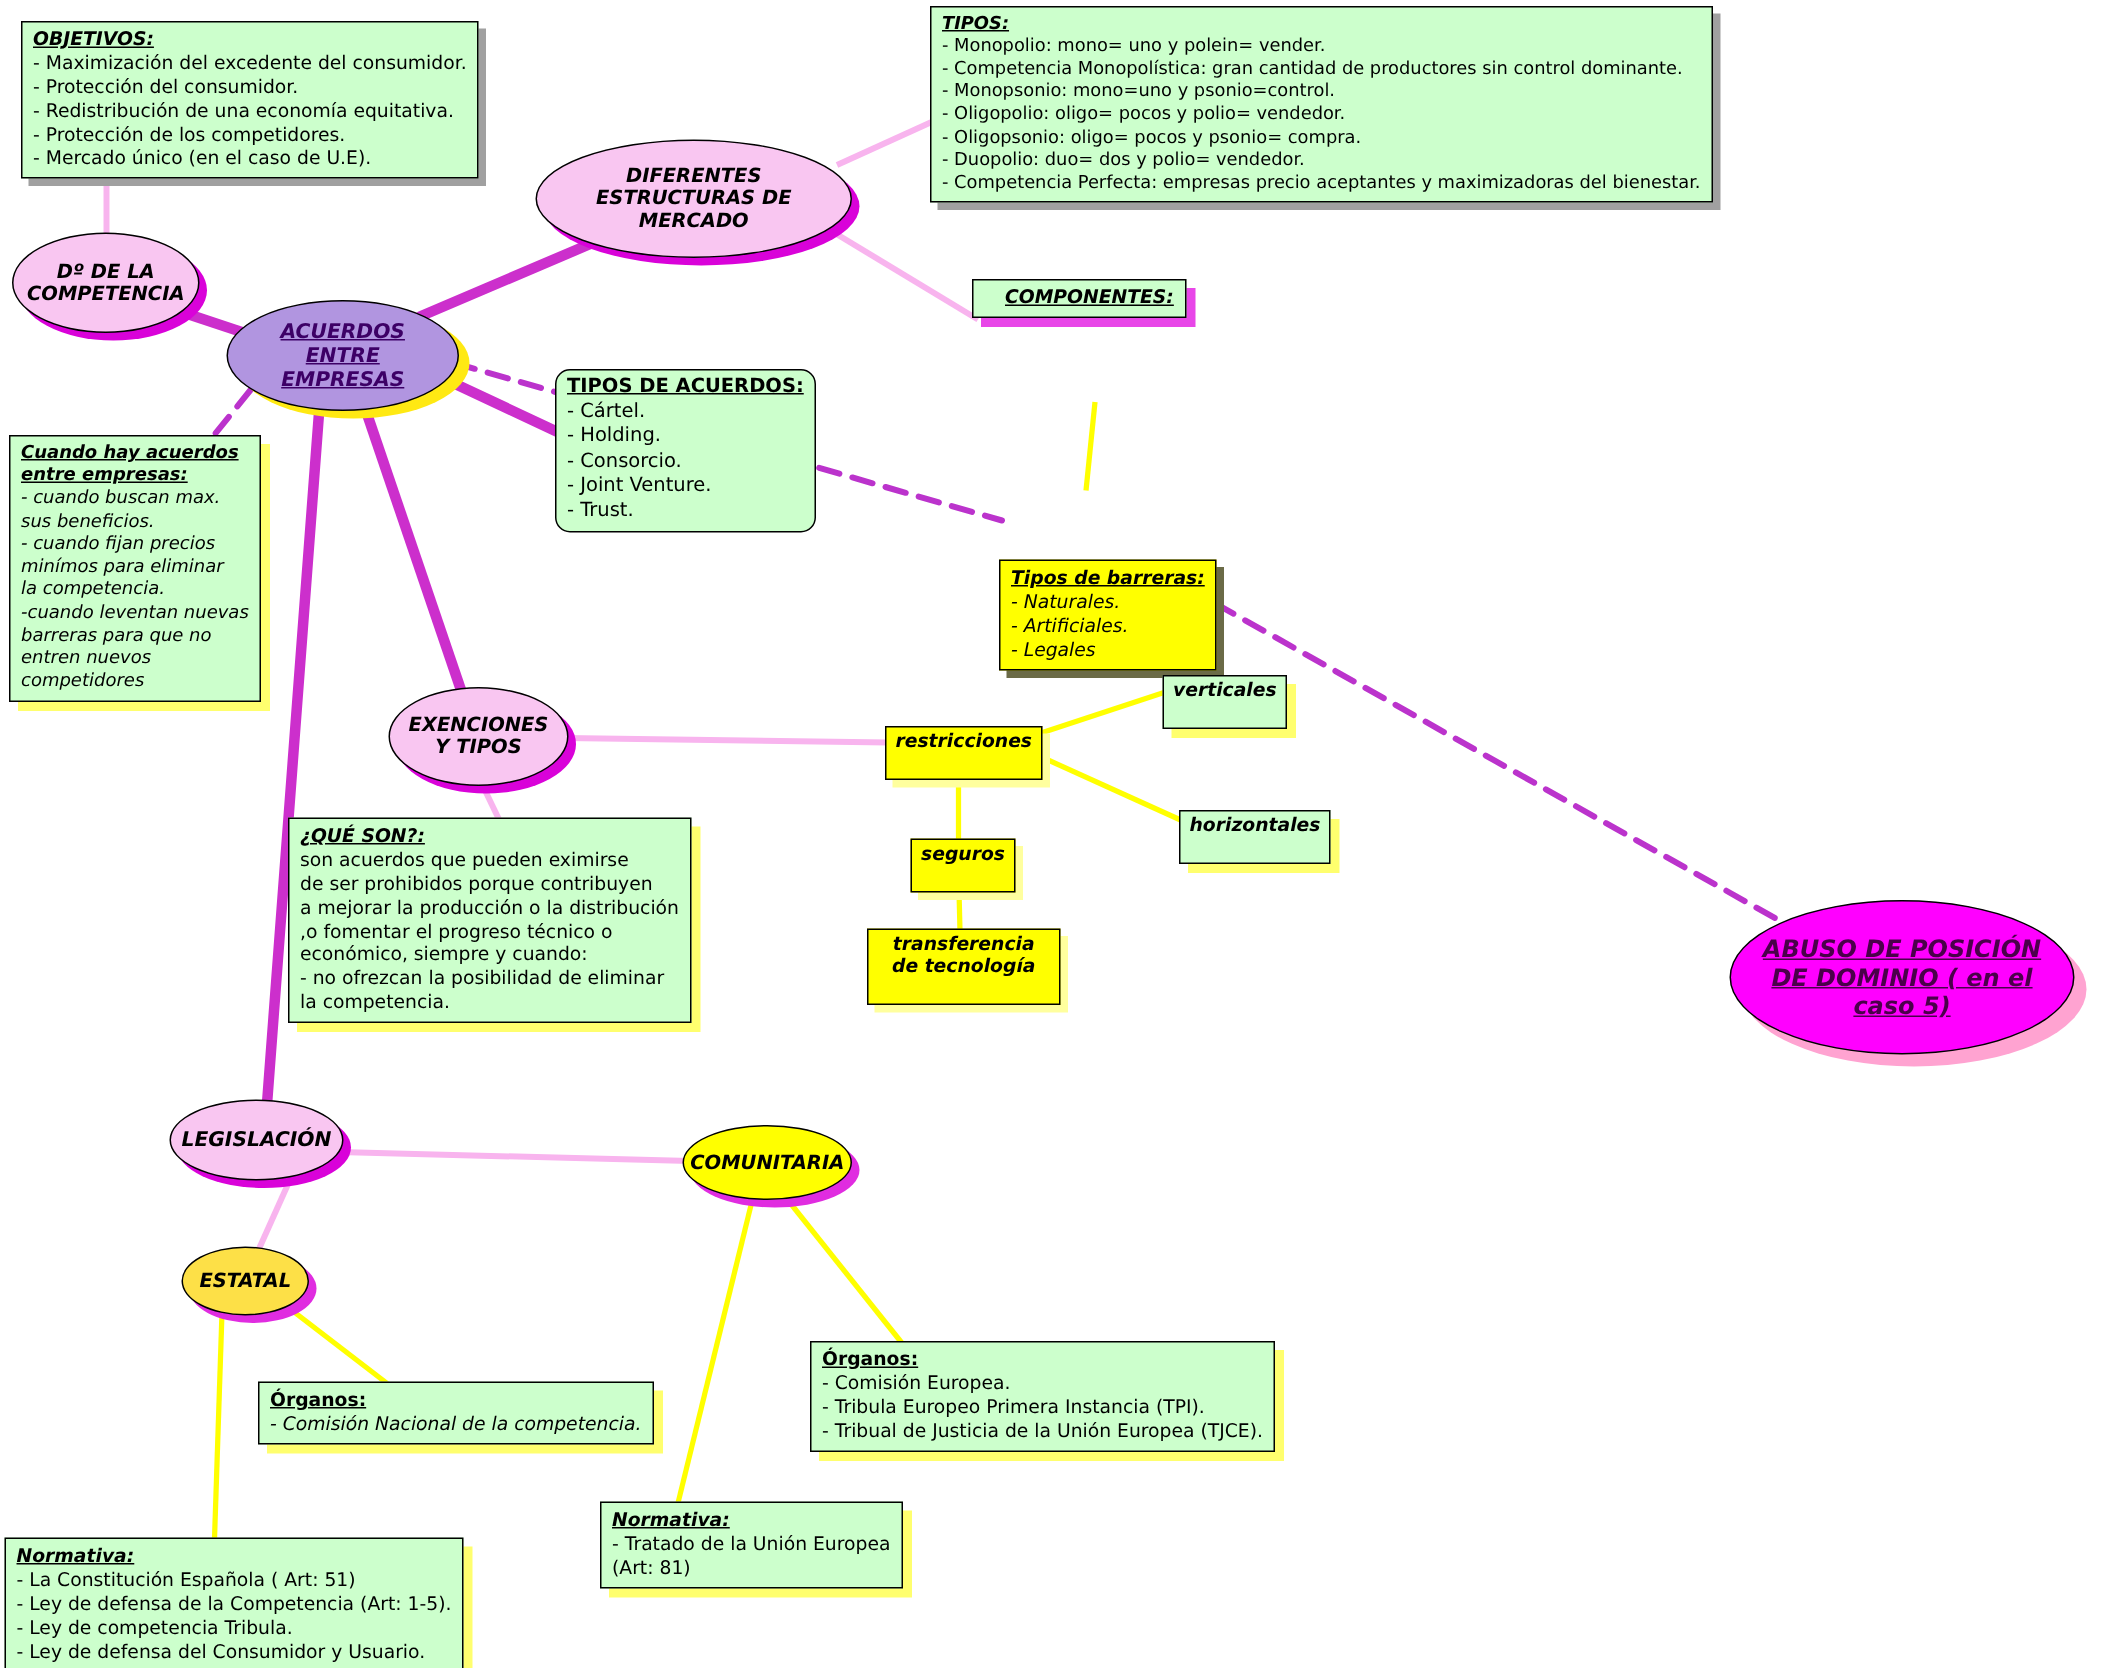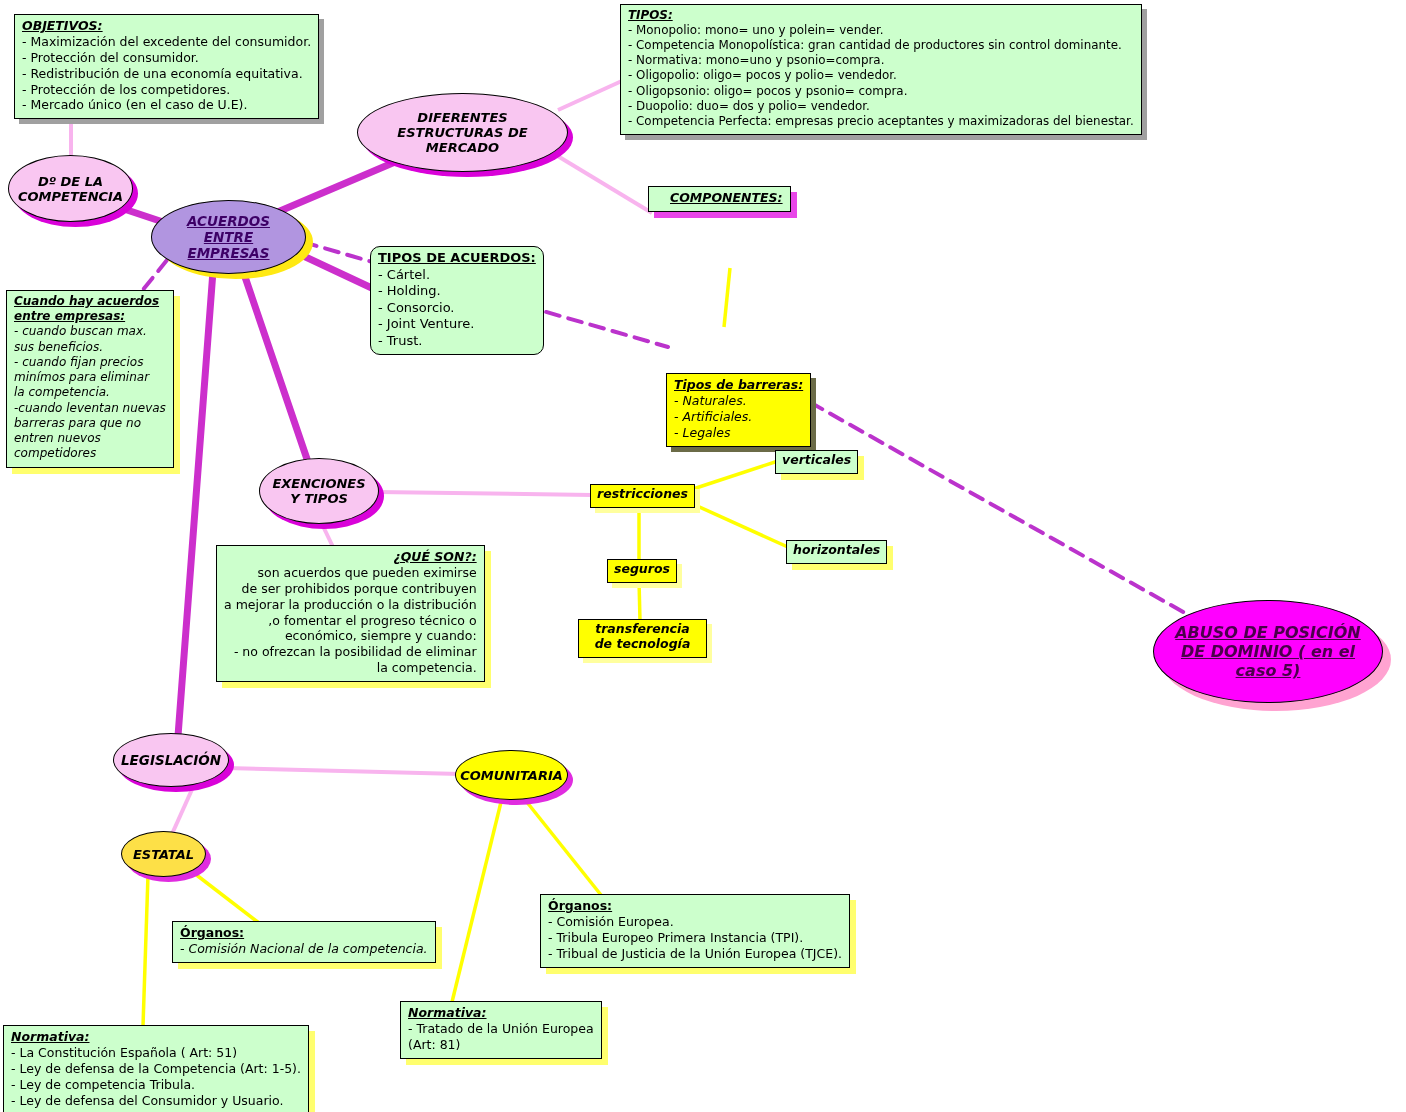--- a/index.html
+++ b/index.html
@@ -17,21 +17,21 @@
   .italic-title .title{font-style:italic;}
   .italic-body .li{font-style:italic;}
   .rounded{border-radius:10px;}
   .yellowbox{background:#ffff00;}
   .sh-gray{box-shadow:5px 5px 0 #a0a0a0;}
   .sh-magenta{box-shadow:6px 6px 0 #e846e8;}
   .sh-yellow{box-shadow:6px 6px 0 #ffff6e;}
   .sh-paleyellow{box-shadow:5px 5px 0 #ffff9e;}
   .sh-dark{box-shadow:5px 5px 0 #6b6b47;margin-top:48px;}
 
-  .tag{position:absolute;z-index:2;border:1.8px solid #000;padding:1px 6px 6px 6px;
+  .tag{position:absolute;z-index:2;border:1.8px solid #000;padding:1px 6px 18px 6px;
        font-size:12.5px;font-weight:bold;font-style:italic;width:max-content;color:#000;}
   .tag.center{text-align:center;}
 
   .ellipse{position:absolute;z-index:2;border:1.6px solid #000;border-radius:50%;
            display:flex;align-items:center;justify-content:center;text-align:center;
            font-weight:bold;font-style:italic;color:#000;padding:0 10px;box-sizing:border-box;}
   .u{text-decoration:underline;}
   #tipos-mercado{font-size:11.9px;}
   #tipos-mercado .li{white-space:nowrap;}
 </style>
@@ -76,21 +76,21 @@
         <div class="li">- Protección de los competidores.</div>
         <div class="li">- Mercado único (en el caso de U.E).</div>
       </div>
   </div>
 
   <div class="box sh-gray italic-title" id="tipos-mercado" style="left:620px;top:4px;">
     <span class="title">TIPOS:</span>
     <div>
         <div class="li">- Monopolio: mono= uno y polein= vender.</div>
         <div class="li">- Competencia Monopolística: gran cantidad de productores sin control dominante.</div>
-        <div class="li">- Normativa: mono=uno y psonio=compra.</div>
+        <div class="li">- Monopsonio: mono=uno y psonio=control.</div>
         <div class="li">- Oligopolio: oligo= pocos y polio= vendedor.</div>
         <div class="li">- Oligopsonio: oligo= pocos y psonio= compra.</div>
         <div class="li">- Duopolio: duo= dos y polio= vendedor.</div>
         <div class="li">- Competencia Perfecta: empresas precio aceptantes y maximizadoras del bienestar.</div>
       </div>
   </div>
 
   <div class="box sh-magenta italic-title" style="left:648px;top:186px;padding-left:21px;">
     <span class="title">COMPONENTES:</span>
   </div>
@@ -122,21 +122,21 @@
 
   <div class="box yellowbox sh-dark italic-title italic-body" style="left:666px;top:325px;">
     <span class="title">Tipos de barreras:</span>
     <div>
         <div class="li">- Naturales.</div>
         <div class="li">- Artificiales.</div>
         <div class="li">- Legales</div>
       </div>
   </div>
 
-  <div class="box sh-yellow italic-title" style="left:216px;top:545px;text-align:right;">
+  <div class="box sh-yellow italic-title" style="left:192px;top:545px;">
     <span class="title">¿QUÉ SON?:</span>
     <div>
         <div class="li">son acuerdos que pueden eximirse</div>
         <div class="li">de ser prohibidos porque contribuyen</div>
         <div class="li">a mejorar la producción o la distribución</div>
         <div class="li">,o fomentar el progreso técnico o</div>
         <div class="li">económico, siempre y cuando:</div>
         <div class="li">- no ofrezcan la posibilidad de eliminar</div>
         <div class="li">la competencia.</div>
       </div>

